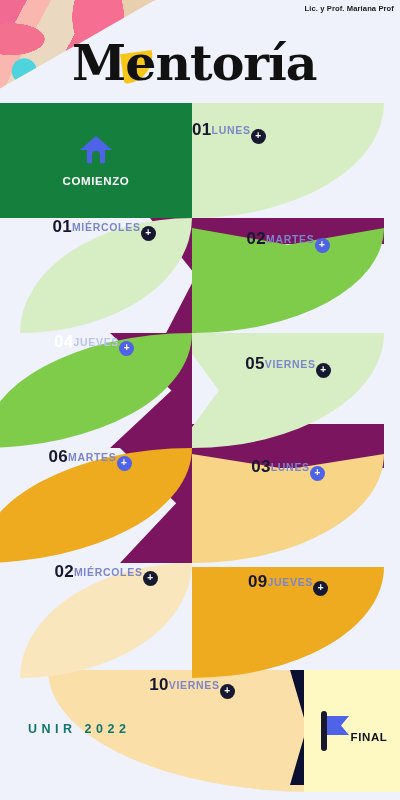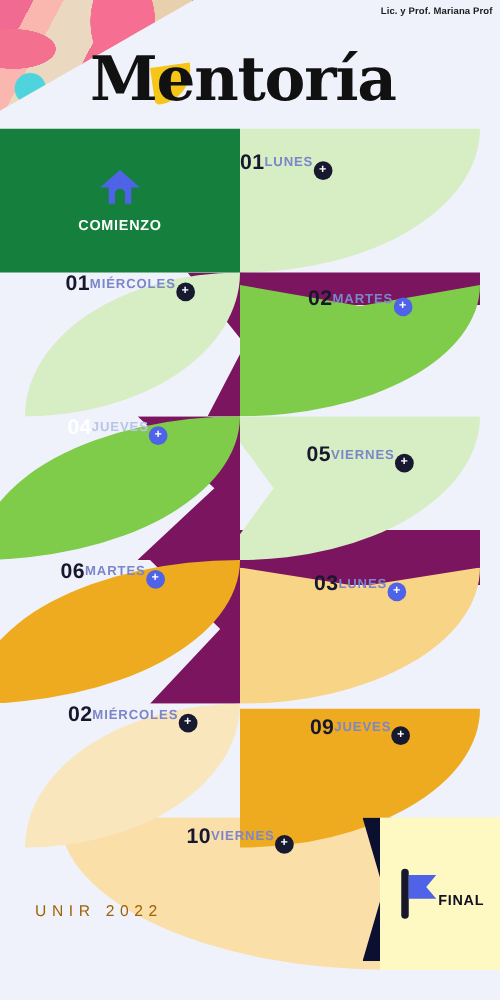--- a/index.html
+++ b/index.html
@@ -96,21 +96,21 @@
     background:#0b1030;z-index:4;
     -webkit-clip-path:polygon(0 0,100% 0,100% 100%,0 100%,70% 50%);
     clip-path:polygon(0 0,100% 0,100% 100%,0 100%,70% 50%);
   }
   .blocklabel{font-size:11.5px;font-weight:700;letter-spacing:.6px;margin-top:11px;}
   .startblock .blocklabel{color:#ffffff;}
   .finalblock .blocklabel{color:#11121f;}
 
   .footer{
     position:absolute;left:28px;top:722px;
-    font-size:12.5px;font-weight:400;letter-spacing:4.5px;color:#a16207;
+    font-size:12.5px;font-weight:700;letter-spacing:4.5px;color:#0f766e;
   }
   svg{display:block;}
 </style>
 </head>
 <body>
 
 <div id="page">
 
   <div class="header">
     <div class="collage"></div>
@@ -251,21 +251,21 @@
         <div class="content dark" style="top:10px">
           <div class="num">09</div>
           <div class="day">JUEVES</div>
           <div class="plus plus-navy">
             <span>+</span>
           </div>
         </div>
       </div>
     </div>
 
-    <div class="row" style="top:551px;height:122px">
+    <div class="row" style="top:567px;height:122px">
       <div class="cell left" style="left:48px;width:266px;height:122px">
         <div class="shape qtr-bl" style="background:#fadfa9;border-radius:0 0 0 100%"></div>
         <div class="content dark" style="left:58px;width:172px;top:6px">
           <div class="num">10</div>
           <div class="day">VIERNES</div>
           <div class="plus plus-navy">
             <span>+</span>
           </div>
         </div>
       </div>

